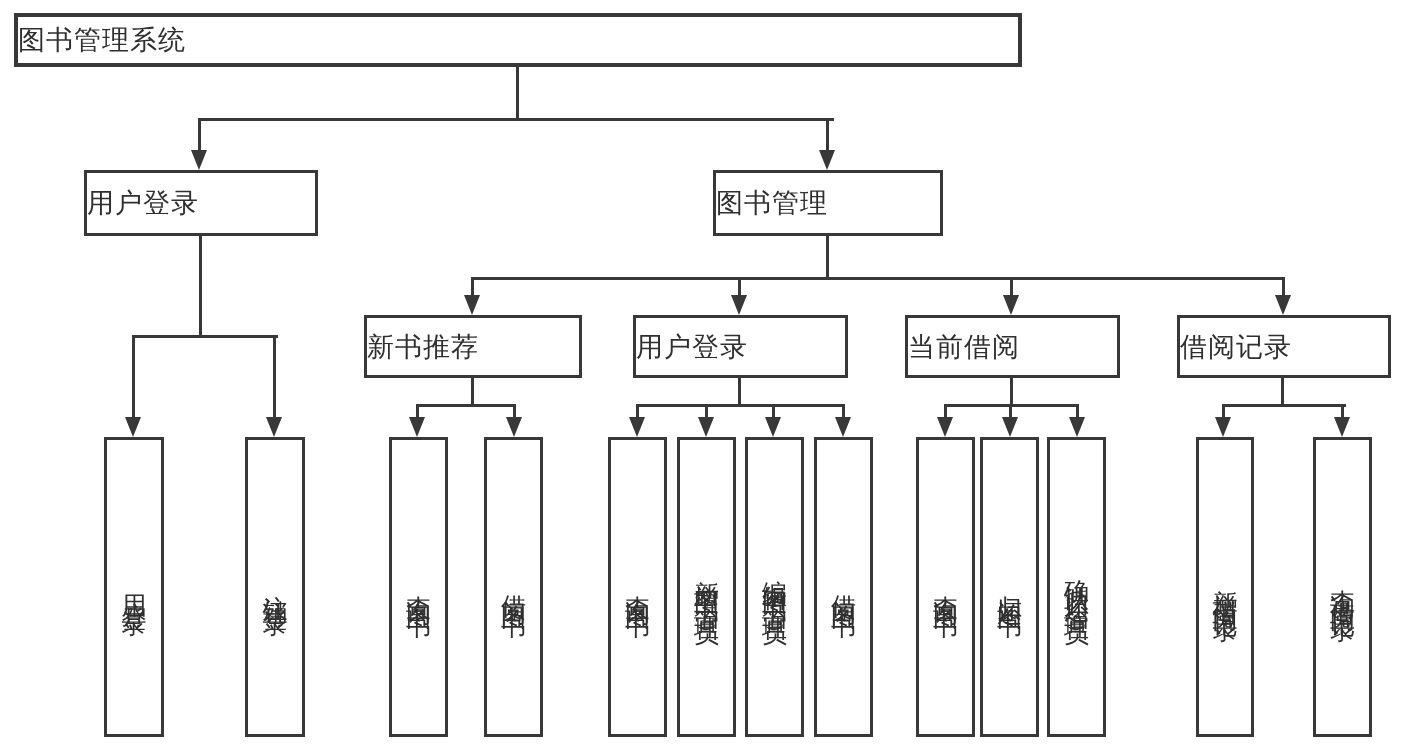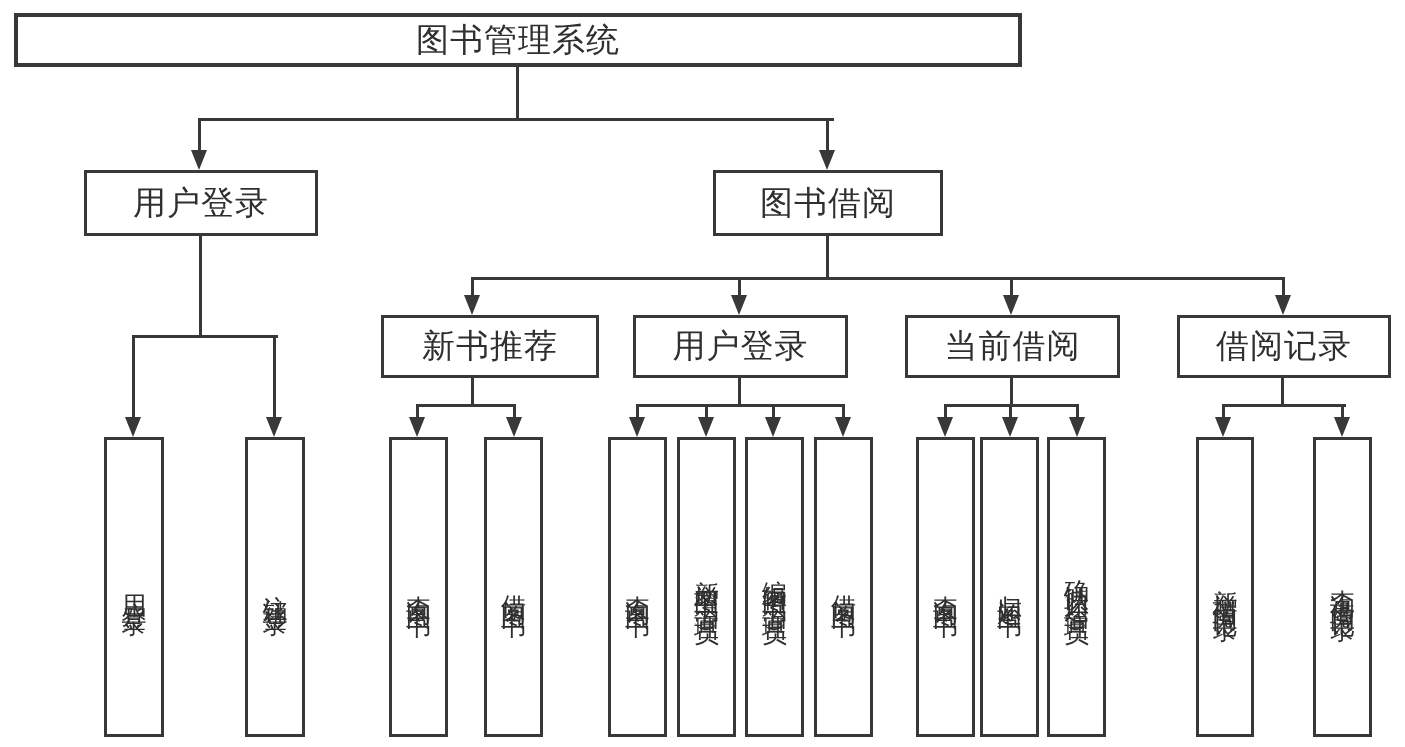--- a/index.html
+++ b/index.html
@@ -16,22 +16,22 @@
     width:1405px;height:747px;
     background:var(--bg);
     overflow:hidden;
   }
   
   .node{
     position:absolute;
     background:#fff;
     border:3px solid var(--line);
     color:var(--text);
-    display:flex;align-items:center;justify-content:center;
-    font-size:33px;
+    display:flex;align-items:center;justify-content:flex-start;
+    font-size:27px;
     letter-spacing:1px;
     white-space:nowrap;
   }
   .node.root{border-width:4px;}
   .leaf{
     position:absolute;
     background:#fff;
     border:3px solid var(--line);
     color:var(--text);
     display:flex;align-items:center;justify-content:center;
@@ -77,42 +77,42 @@
   <div class="hline" style="left:198px;top:118px;width:636px;"></div>
   <div class="vline" style="left:198px;top:118px;height:34px;"></div>
   <div class="arrow" style="left:191px;top:150px;"></div>
   <div class="vline" style="left:826px;top:118px;height:34px;"></div>
   <div class="arrow" style="left:819px;top:150px;"></div>
 
   <div class="node" style="left:84px;top:170px;width:234px;height:66px;">
     <span>用户登录</span>
   </div>
   <div class="node" style="left:713px;top:170px;width:230px;height:66px;">
-    <span>图书借阅</span>
+    <span>图书管理</span>
   </div>
 
   <div class="vline" style="left:199px;top:236px;height:102px;"></div>
   <div class="hline" style="left:132px;top:335px;width:146px;"></div>
   <div class="vline" style="left:132px;top:335px;height:84px;"></div>
   <div class="arrow" style="left:125px;top:417px;"></div>
   <div class="vline" style="left:273px;top:335px;height:84px;"></div>
   <div class="arrow" style="left:266px;top:417px;"></div>
 
   <div class="vline" style="left:826px;top:236px;height:44px;"></div>
   <div class="hline" style="left:471px;top:277px;width:814px;"></div>
   <div class="vline" style="left:471px;top:277px;height:20px;"></div>
   <div class="arrow" style="left:464px;top:295px;"></div>
   <div class="vline" style="left:738px;top:277px;height:20px;"></div>
   <div class="arrow" style="left:731px;top:295px;"></div>
   <div class="vline" style="left:1010px;top:277px;height:20px;"></div>
   <div class="arrow" style="left:1003px;top:295px;"></div>
   <div class="vline" style="left:1282px;top:277px;height:20px;"></div>
   <div class="arrow" style="left:1275px;top:295px;"></div>
 
-  <div class="node" style="left:364px;top:315px;width:218px;height:63px;margin-left:17px;">
+  <div class="node" style="left:364px;top:315px;width:218px;height:63px;">
     <span>新书推荐</span>
   </div>
   <div class="node" style="left:633px;top:315px;width:215px;height:63px;">
     <span>用户登录</span>
   </div>
   <div class="node" style="left:905px;top:315px;width:215px;height:63px;">
     <span>当前借阅</span>
   </div>
   <div class="node" style="left:1177px;top:315px;width:214px;height:63px;">
     <span>借阅记录</span>

